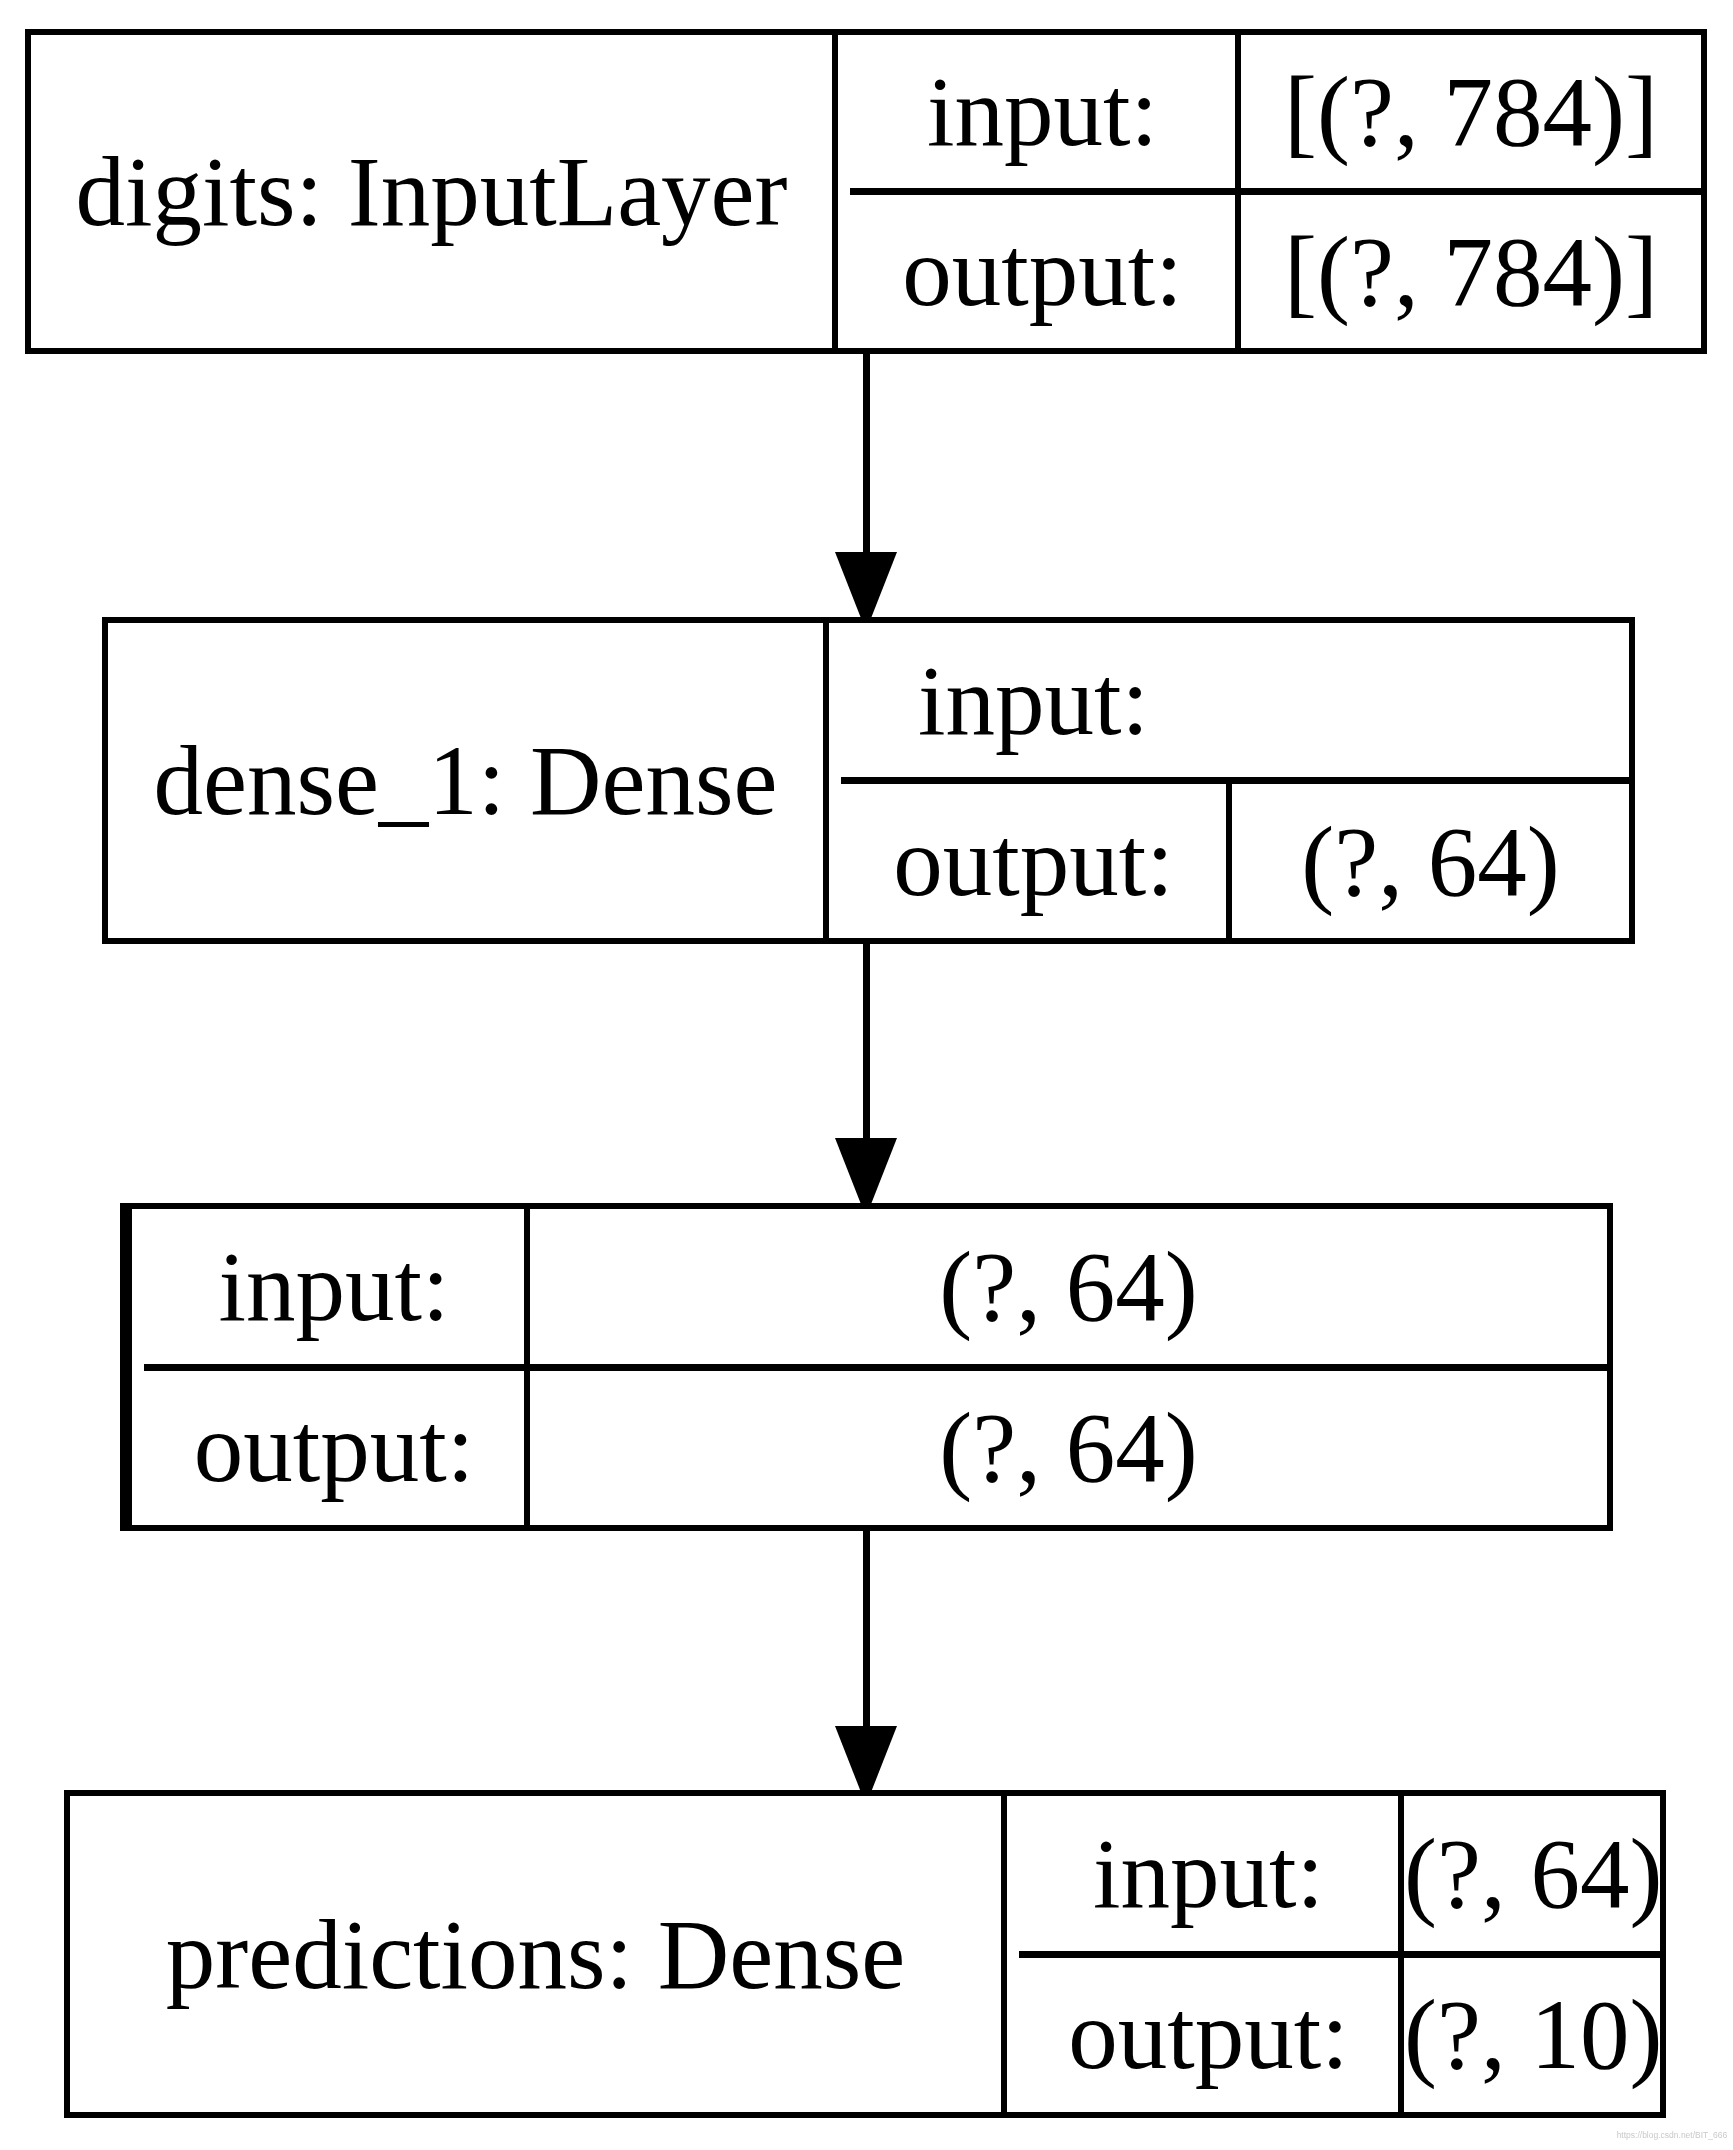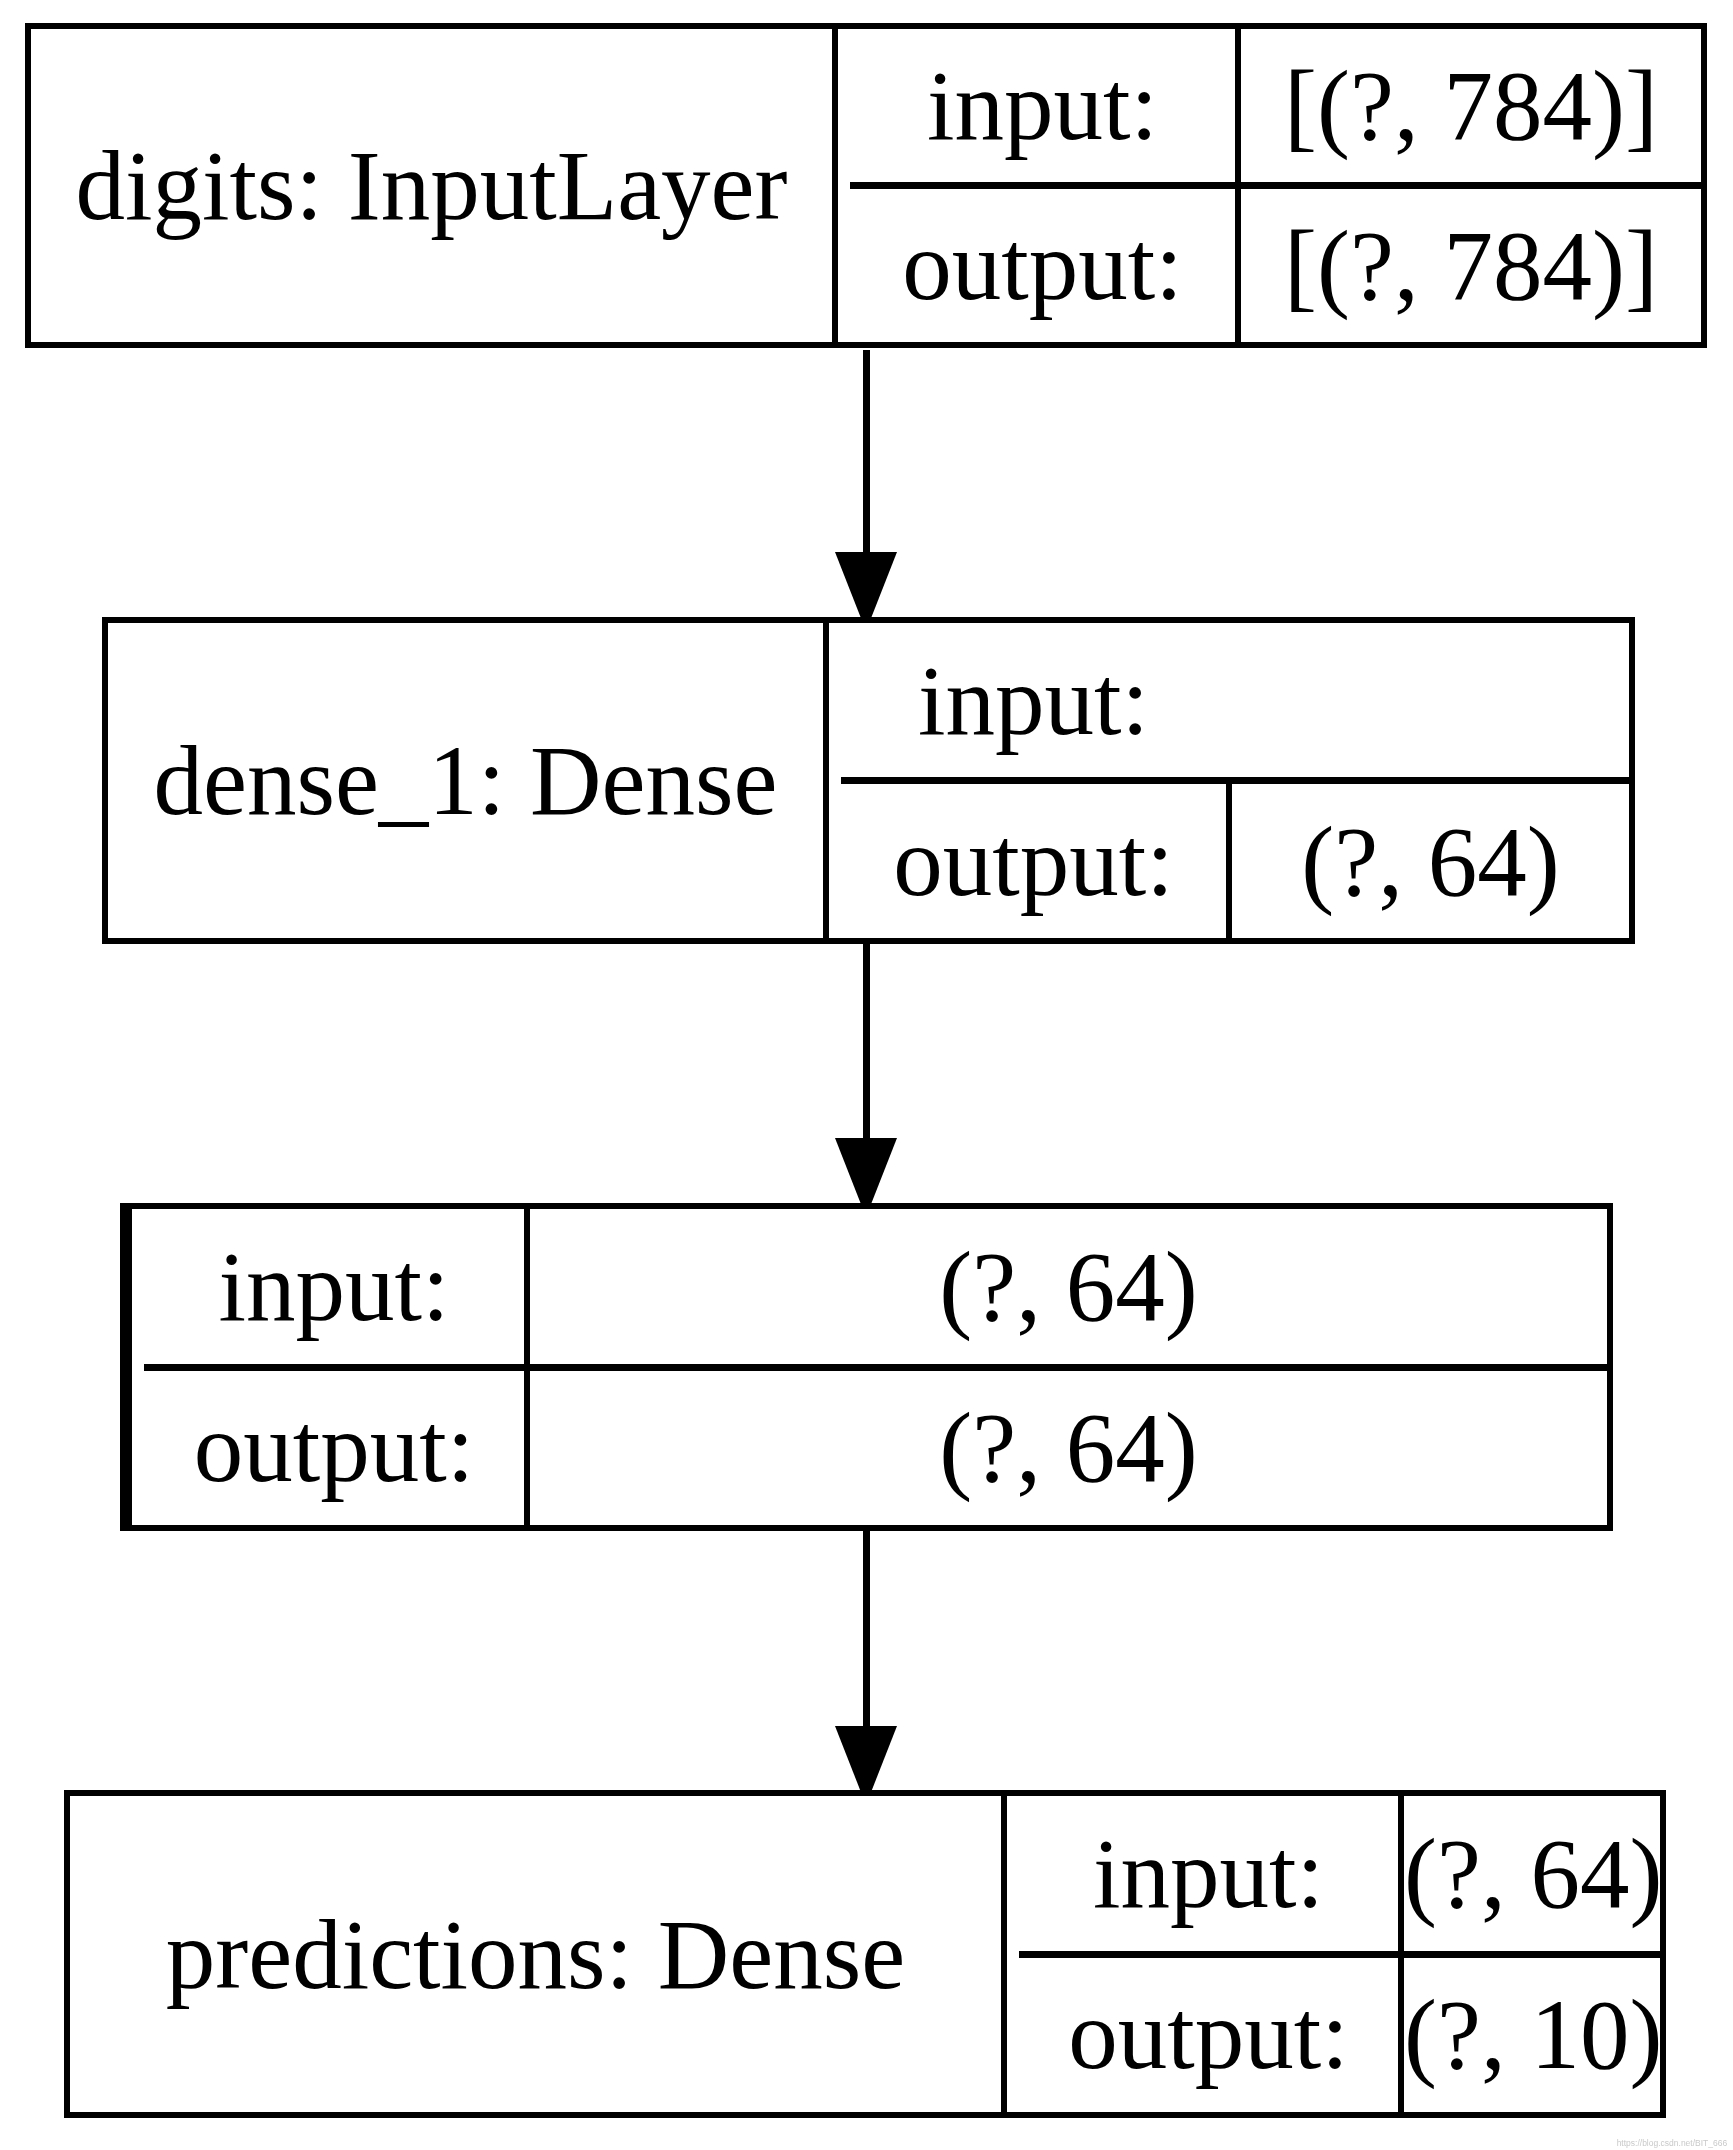--- a/index.html
+++ b/index.html
@@ -44,21 +44,21 @@
     display:flex;align-items:center;justify-content:center;
     white-space:nowrap;
   }
   .io-value{
     flex:1 1 auto;
     border-left:6.8px solid #000000;
     display:flex;align-items:center;justify-content:center;
     white-space:nowrap;
   }
   
-  .n1{left:25px;top:23px;width:1682px;height:325px;}
+  .n1{left:25px;top:29px;width:1682px;height:325px;}
   .n1 .name-cell{width:801px;}
   .n1 .io-label{width:385px;}
   .n2{left:102px;top:617px;width:1533px;height:327px;}
   .n2 .name-cell{width:715px;}
   .n2 .io-label{width:385px;}
   .n3{left:120px;top:1203px;width:1493px;height:328px;}
   .n3 .name-cell{width:718px;}
   .n3 .io-label{width:380px;}
   .n4{left:64px;top:1790px;width:1602px;height:328px;}
   .n4 .name-cell{width:931px;}
@@ -79,21 +79,20 @@
   .e1l{top:350px;height:204px;}  .e1h{top:552px;}
   .e2l{top:940px;height:200px;} .e2h{top:1138px;}
   .e3l{top:1528px;height:200px;} .e3h{top:1726px;}
   
   .watermark{
     position:absolute;
     right:6.8px;top:2130px;
     font-family:"Liberation Sans","DejaVu Sans",sans-serif;
     font-size:8.5px;
     color:#c9c9c9;
-    margin-top:8px;
   }
 </style>
 </head>
 <body>
 
 <div id="canvas">
 
   <div class="node n1">
     <div class="name-cell">digits: InputLayer</div>
     <div class="io-col">

